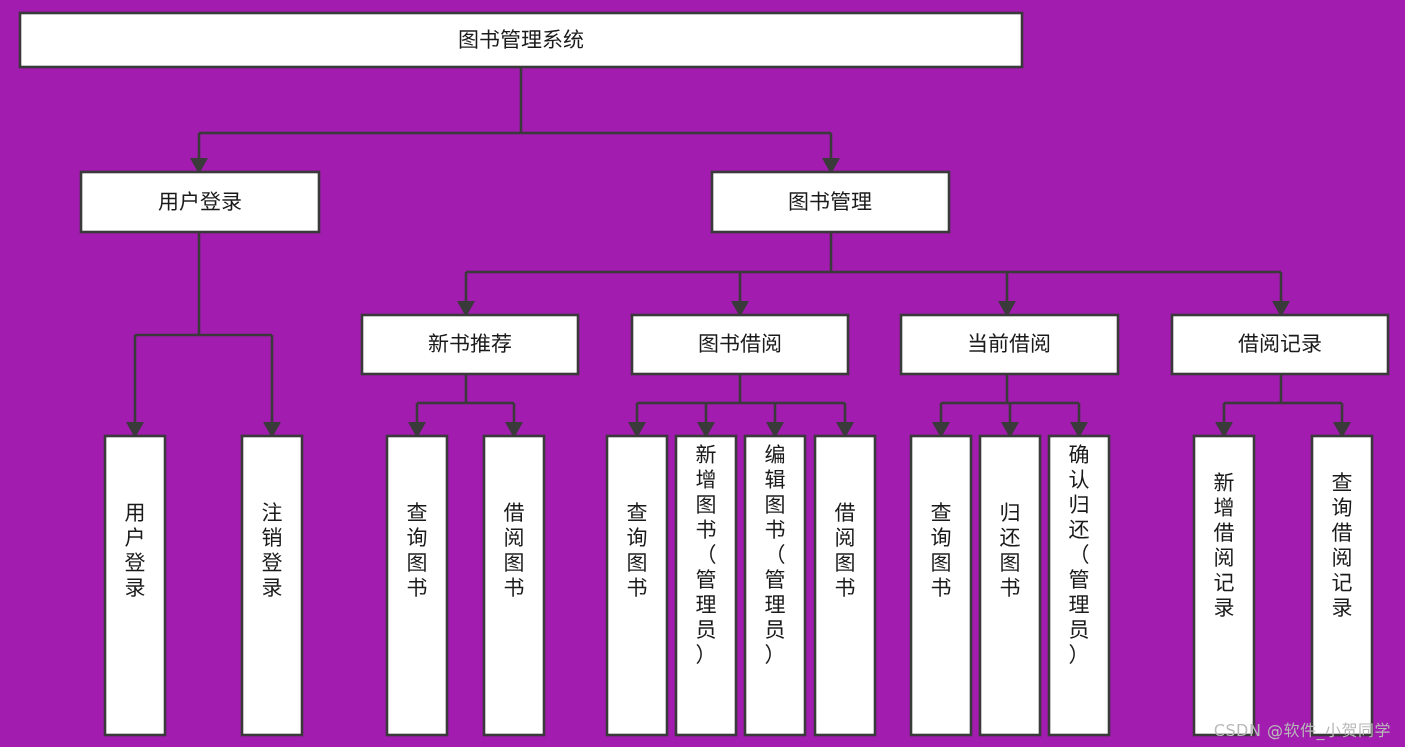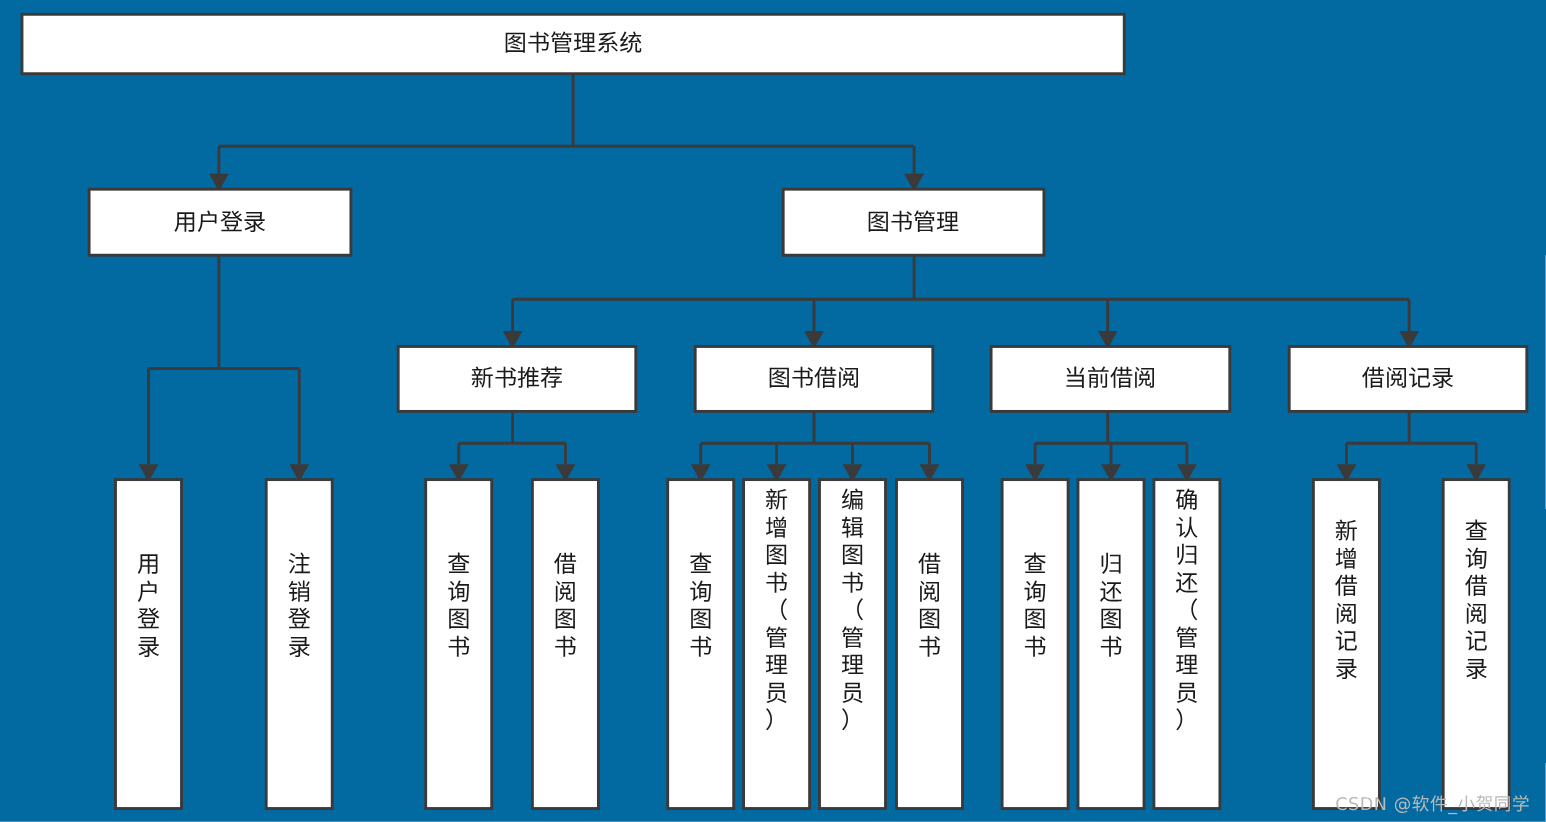--- a/index.html
+++ b/index.html
@@ -11,21 +11,21 @@
   body {
     width: 1405px;
     height: 747px;
     font-family: "DejaVu Sans", "Liberation Sans", sans-serif;
     overflow: hidden;
   }
   #diagram-root {
     position: relative;
     width: 1405px;
     height: 747px;
-    background: #0369a1;
+    background: #a21caf;
   }
   svg#tree-canvas {
     position: absolute;
     left: 0;
     top: 0;
     width: 1405px;
     height: 747px;
     display: block;
   }
   .node-box {

